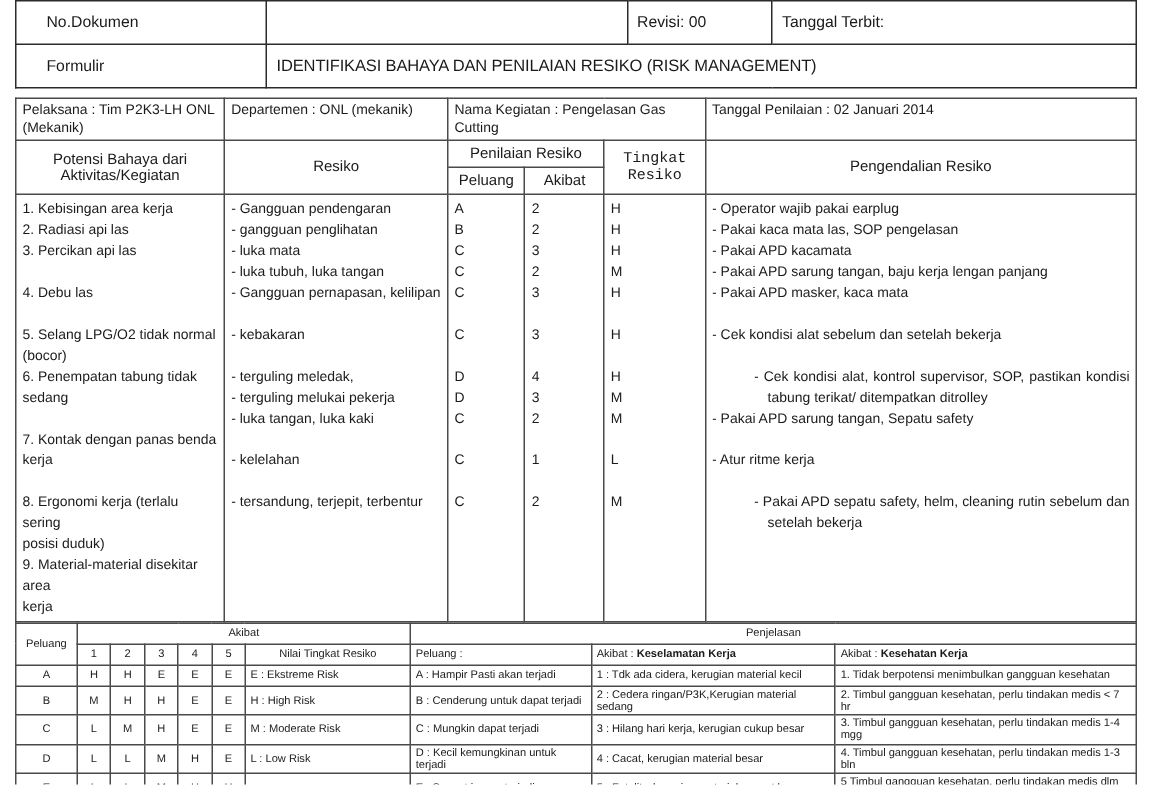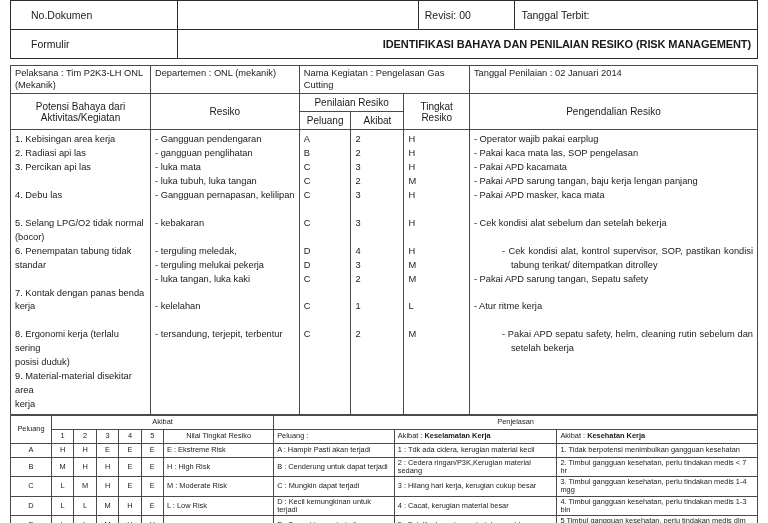--- a/index.html
+++ b/index.html
@@ -22,24 +22,23 @@
   
   .hdr td{
     border:1.6px solid #2b2b2b;
     font-size:10.5px;
     padding:4px 6px;
     vertical-align:middle;
     height:20px;
   }
   .hdr .lbl{width:150px;padding-left:20px;}
   .hdr .title{
-    font-weight:bold;
+    font-weight:normal;
     font-size:11px;
     letter-spacing:-0.1px;
-    text-align:right;
   }
 
   
   .main{margin-top:6px;padding-left:32px;}
   .main td,.main th{
     border:1.1px solid #4a4a4a;
     font-size:9.3px;
     font-weight:normal;
     padding:2px 4px;
     vertical-align:top;
@@ -49,21 +48,21 @@
   .main .colhead td{
     text-align:center;
     vertical-align:middle;
     font-size:10px;
     padding:3px 2px;
   }
   .c-potensi{width:150px;}
   .c-resiko{width:140px;margin-top:25px;}
   .c-peluang{width:50px;}
   .c-akibat{width:55px;}
-  .c-tingkat{width:70px;}
+  .c-tingkat{width:70px;font-family:Liberation Mono, monospace;}
   .c-kendali{width:298px;margin-left:24px;}
 
   .cell-list{line-height:1.5;}
   .cell-list div{white-space:nowrap;overflow:hidden;}
   .cell-list div.wrapok{white-space:normal;}
   .ctr-list{line-height:1.5;text-align:center;}
   .body-row td{height:238px;vertical-align:top;padding-top:3px;}
   .just{text-align:justify;}
   .indent{padding-left:9px;text-indent:-9px;margin-left:28px;}
 
@@ -144,21 +143,21 @@
       <td class="cell-list">
         <div class="wrapok">1. Kebisingan area kerja</div>
         <div class="wrapok">2. Radiasi api las</div>
         <div class="wrapok">3. Percikan api las</div>
         <div>&nbsp;</div>
         <div class="wrapok">4. Debu las</div>
         <div>&nbsp;</div>
         <div class="wrapok">5. Selang LPG/O2 tidak normal</div>
         <div class="wrapok">    (bocor)</div>
         <div class="wrapok">6. Penempatan tabung tidak</div>
-        <div class="wrapok">    standar</div>
+        <div class="wrapok">    sedang</div>
         <div>&nbsp;</div>
         <div class="wrapok">7. Kontak dengan panas benda</div>
         <div class="wrapok">    kerja</div>
         <div>&nbsp;</div>
         <div class="wrapok">8. Ergonomi kerja (terlalu sering</div>
         <div class="wrapok">    posisi duduk)</div>
         <div class="wrapok">9. Material-material disekitar area</div>
         <div class="wrapok">    kerja</div>
       </td>
 

